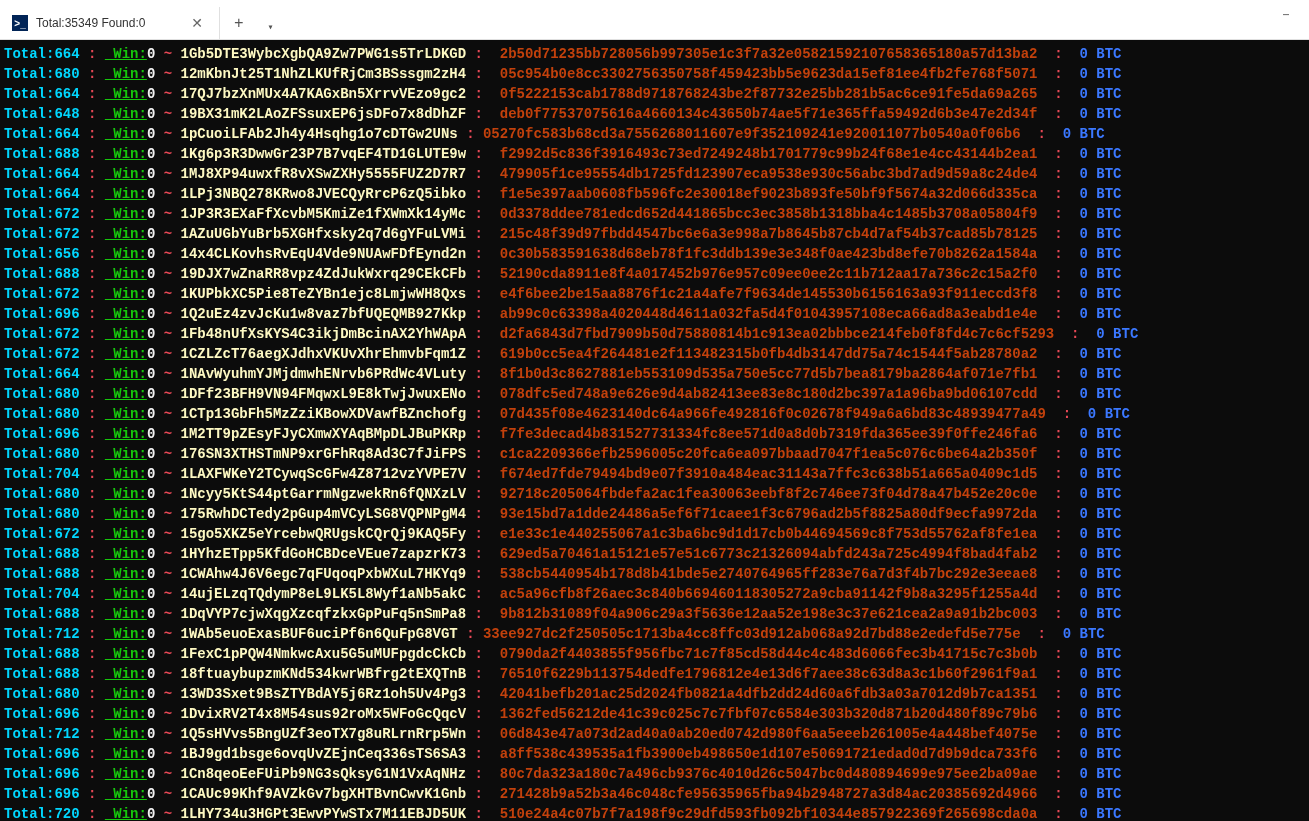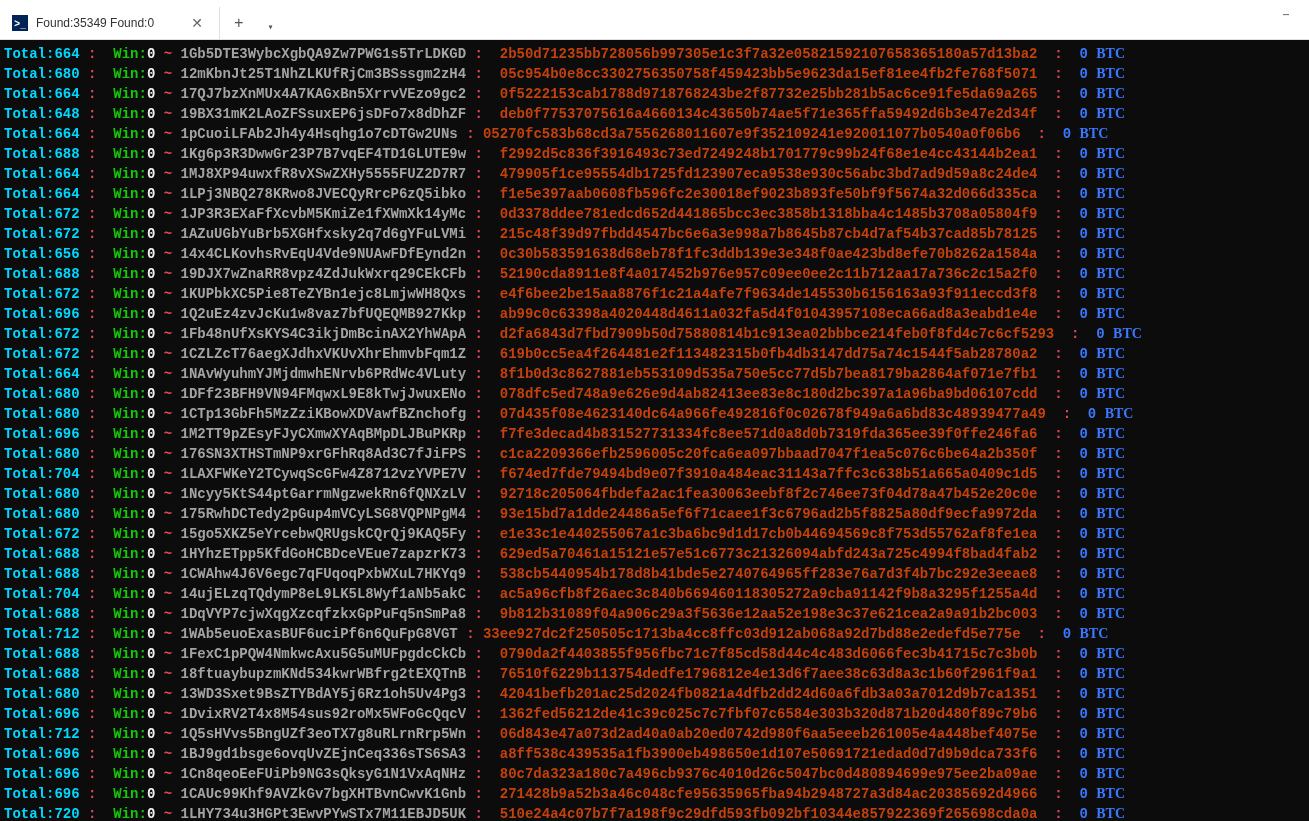--- a/index.html
+++ b/index.html
@@ -78,35 +78,35 @@
   .terminal {
     background: #0c0c0c;
     padding: 4px 0 4px 4px;
     line-height: 20px;
     white-space: pre;
     font-weight: bold;
   }
   .line { display: flex; }
   .c-total { color: #00d7ff; }
   .c-sep   { color: #e74856; }
-  .c-win   { color: #16c60c; }
+  .c-win   { color: #16c60c; text-decoration: underline; }
   .c-zero  { color: #f2f2f2; }
   .c-tilde { color: #e74856; }
-  .c-addr  { color: #a3a3a3; }
+  .c-addr  { color: #fef9c3; }
   .c-key   { color: #c2410c; }
   .c-amt   { color: #3b78ff; }
-  .c-btc   { color: #3b78ff; font-family: Liberation Serif, serif; }
+  .c-btc   { color: #3b78ff; }
 </style>
 </head>
 <body>
 
 <div class="titlebar">
   <div class="tab">
     <span class="tab-icon">&gt;_</span>
-    <span>Found:35349 Found:0</span>
+    <span>Total:35349 Found:0</span>
     <span class="tab-close">✕</span>
   </div>
   <div class="newtab-btn">+</div>
   <div class="chevron-btn">▾</div>
   <div class="window-controls">
     <div class="win-btn">─</div>
   </div>
 </div>
 
 <div class="terminal" id="terminal"><div class="line"><span class="c-total">Total:</span><span class="c-total">664</span><span class="c-sep"> : </span><span class="c-win"> Win:</span><span class="c-zero">0</span><span class="c-sep"> </span><span class="c-tilde">~ </span><span class="c-addr">1Gb5DTE3WybcXgbQA9Zw7PWG1s5TrLDKGD</span><span class="c-sep"> :  </span><span class="c-key">2b50d71235bb728056b997305e1c3f7a32e05821592107658365180a57d13ba2</span><span class="c-sep">  : </span><span class="c-amt"> 0 </span><span class="c-btc">BTC</span></div><div class="line"><span class="c-total">Total:</span><span class="c-total">680</span><span class="c-sep"> : </span><span class="c-win"> Win:</span><span class="c-zero">0</span><span class="c-sep"> </span><span class="c-tilde">~ </span><span class="c-addr">12mKbnJt25T1NhZLKUfRjCm3BSssgm2zH4</span><span class="c-sep"> :  </span><span class="c-key">05c954b0e8cc3302756350758f459423bb5e9623da15ef81ee4fb2fe768f5071</span><span class="c-sep">  : </span><span class="c-amt"> 0 </span><span class="c-btc">BTC</span></div><div class="line"><span class="c-total">Total:</span><span class="c-total">664</span><span class="c-sep"> : </span><span class="c-win"> Win:</span><span class="c-zero">0</span><span class="c-sep"> </span><span class="c-tilde">~ </span><span class="c-addr">17QJ7bzXnMUx4A7KAGxBn5XrrvVEzo9gc2</span><span class="c-sep"> :  </span><span class="c-key">0f5222153cab1788d9718768243be2f87732e25bb281b5ac6ce91fe5da69a265</span><span class="c-sep">  : </span><span class="c-amt"> 0 </span><span class="c-btc">BTC</span></div><div class="line"><span class="c-total">Total:</span><span class="c-total">648</span><span class="c-sep"> : </span><span class="c-win"> Win:</span><span class="c-zero">0</span><span class="c-sep"> </span><span class="c-tilde">~ </span><span class="c-addr">19BX31mK2LAoZFSsuxEP6jsDFo7x8dDhZF</span><span class="c-sep"> :  </span><span class="c-key">deb0f77537075616a4660134c43650b74ae5f71e365ffa59492d6b3e47e2d34f</span><span class="c-sep">  : </span><span class="c-amt"> 0 </span><span class="c-btc">BTC</span></div><div class="line"><span class="c-total">Total:</span><span class="c-total">664</span><span class="c-sep"> : </span><span class="c-win"> Win:</span><span class="c-zero">0</span><span class="c-sep"> </span><span class="c-tilde">~ </span><span class="c-addr">1pCuoiLFAb2Jh4y4Hsqhg1o7cDTGw2UNs</span><span class="c-sep"> : </span><span class="c-key">05270fc583b68cd3a7556268011607e9f352109241e920011077b0540a0f06b6</span><span class="c-sep">  : </span><span class="c-amt"> 0 </span><span class="c-btc">BTC</span></div><div class="line"><span class="c-total">Total:</span><span class="c-total">688</span><span class="c-sep"> : </span><span class="c-win"> Win:</span><span class="c-zero">0</span><span class="c-sep"> </span><span class="c-tilde">~ </span><span class="c-addr">1Kg6p3R3DwwGr23P7B7vqEF4TD1GLUTE9w</span><span class="c-sep"> :  </span><span class="c-key">f2992d5c836f3916493c73ed7249248b1701779c99b24f68e1e4cc43144b2ea1</span><span class="c-sep">  : </span><span class="c-amt"> 0 </span><span class="c-btc">BTC</span></div><div class="line"><span class="c-total">Total:</span><span class="c-total">664</span><span class="c-sep"> : </span><span class="c-win"> Win:</span><span class="c-zero">0</span><span class="c-sep"> </span><span class="c-tilde">~ </span><span class="c-addr">1MJ8XP94uwxfR8vXSwZXHy5555FUZ2D7R7</span><span class="c-sep"> :  </span><span class="c-key">479905f1ce95554db1725fd123907eca9538e930c56abc3bd7ad9d59a8c24de4</span><span class="c-sep">  : </span><span class="c-amt"> 0 </span><span class="c-btc">BTC</span></div><div class="line"><span class="c-total">Total:</span><span class="c-total">664</span><span class="c-sep"> : </span><span class="c-win"> Win:</span><span class="c-zero">0</span><span class="c-sep"> </span><span class="c-tilde">~ </span><span class="c-addr">1LPj3NBQ278KRwo8JVECQyRrcP6zQ5ibko</span><span class="c-sep"> :  </span><span class="c-key">f1e5e397aab0608fb596fc2e30018ef9023b893fe50bf9f5674a32d066d335ca</span><span class="c-sep">  : </span><span class="c-amt"> 0 </span><span class="c-btc">BTC</span></div><div class="line"><span class="c-total">Total:</span><span class="c-total">672</span><span class="c-sep"> : </span><span class="c-win"> Win:</span><span class="c-zero">0</span><span class="c-sep"> </span><span class="c-tilde">~ </span><span class="c-addr">1JP3R3EXaFfXcvbM5KmiZe1fXWmXk14yMc</span><span class="c-sep"> :  </span><span class="c-key">0d3378ddee781edcd652d441865bcc3ec3858b1318bba4c1485b3708a05804f9</span><span class="c-sep">  : </span><span class="c-amt"> 0 </span><span class="c-btc">BTC</span></div><div class="line"><span class="c-total">Total:</span><span class="c-total">672</span><span class="c-sep"> : </span><span class="c-win"> Win:</span><span class="c-zero">0</span><span class="c-sep"> </span><span class="c-tilde">~ </span><span class="c-addr">1AZuUGbYuBrb5XGHfxsky2q7d6gYFuLVMi</span><span class="c-sep"> :  </span><span class="c-key">215c48f39d97fbdd4547bc6e6a3e998a7b8645b87cb4d7af54b37cad85b78125</span><span class="c-sep">  : </span><span class="c-amt"> 0 </span><span class="c-btc">BTC</span></div><div class="line"><span class="c-total">Total:</span><span class="c-total">656</span><span class="c-sep"> : </span><span class="c-win"> Win:</span><span class="c-zero">0</span><span class="c-sep"> </span><span class="c-tilde">~ </span><span class="c-addr">14x4CLKovhsRvEqU4Vde9NUAwFDfEynd2n</span><span class="c-sep"> :  </span><span class="c-key">0c30b583591638d68eb78f1fc3ddb139e3e348f0ae423bd8efe70b8262a1584a</span><span class="c-sep">  : </span><span class="c-amt"> 0 </span><span class="c-btc">BTC</span></div><div class="line"><span class="c-total">Total:</span><span class="c-total">688</span><span class="c-sep"> : </span><span class="c-win"> Win:</span><span class="c-zero">0</span><span class="c-sep"> </span><span class="c-tilde">~ </span><span class="c-addr">19DJX7wZnaRR8vpz4ZdJukWxrq29CEkCFb</span><span class="c-sep"> :  </span><span class="c-key">52190cda8911e8f4a017452b976e957c09ee0ee2c11b712aa17a736c2c15a2f0</span><span class="c-sep">  : </span><span class="c-amt"> 0 </span><span class="c-btc">BTC</span></div><div class="line"><span class="c-total">Total:</span><span class="c-total">672</span><span class="c-sep"> : </span><span class="c-win"> Win:</span><span class="c-zero">0</span><span class="c-sep"> </span><span class="c-tilde">~ </span><span class="c-addr">1KUPbkXC5Pie8TeZYBn1ejc8LmjwWH8Qxs</span><span class="c-sep"> :  </span><span class="c-key">e4f6bee2be15aa8876f1c21a4afe7f9634de145530b6156163a93f911eccd3f8</span><span class="c-sep">  : </span><span class="c-amt"> 0 </span><span class="c-btc">BTC</span></div><div class="line"><span class="c-total">Total:</span><span class="c-total">696</span><span class="c-sep"> : </span><span class="c-win"> Win:</span><span class="c-zero">0</span><span class="c-sep"> </span><span class="c-tilde">~ </span><span class="c-addr">1Q2uEz4zvJcKu1w8vaz7bfUQEQMB927Kkp</span><span class="c-sep"> :  </span><span class="c-key">ab99c0c63398a4020448d4611a032fa5d4f01043957108eca66ad8a3eabd1e4e</span><span class="c-sep">  : </span><span class="c-amt"> 0 </span><span class="c-btc">BTC</span></div><div class="line"><span class="c-total">Total:</span><span class="c-total">672</span><span class="c-sep"> : </span><span class="c-win"> Win:</span><span class="c-zero">0</span><span class="c-sep"> </span><span class="c-tilde">~ </span><span class="c-addr">1Fb48nUfXsKYS4C3ikjDmBcinAX2YhWApA</span><span class="c-sep"> :  </span><span class="c-key">d2fa6843d7fbd7909b50d75880814b1c913ea02bbbce214feb0f8fd4c7c6cf5293</span><span class="c-sep">  : </span><span class="c-amt"> 0 </span><span class="c-btc">BTC</span></div><div class="line"><span class="c-total">Total:</span><span class="c-total">672</span><span class="c-sep"> : </span><span class="c-win"> Win:</span><span class="c-zero">0</span><span class="c-sep"> </span><span class="c-tilde">~ </span><span class="c-addr">1CZLZcT76aegXJdhxVKUvXhrEhmvbFqm1Z</span><span class="c-sep"> :  </span><span class="c-key">619b0cc5ea4f264481e2f113482315b0fb4db3147dd75a74c1544f5ab28780a2</span><span class="c-sep">  : </span><span class="c-amt"> 0 </span><span class="c-btc">BTC</span></div><div class="line"><span class="c-total">Total:</span><span class="c-total">664</span><span class="c-sep"> : </span><span class="c-win"> Win:</span><span class="c-zero">0</span><span class="c-sep"> </span><span class="c-tilde">~ </span><span class="c-addr">1NAvWyuhmYJMjdmwhENrvb6PRdWc4VLuty</span><span class="c-sep"> :  </span><span class="c-key">8f1b0d3c8627881eb553109d535a750e5cc77d5b7bea8179ba2864af071e7fb1</span><span class="c-sep">  : </span><span class="c-amt"> 0 </span><span class="c-btc">BTC</span></div><div class="line"><span class="c-total">Total:</span><span class="c-total">680</span><span class="c-sep"> : </span><span class="c-win"> Win:</span><span class="c-zero">0</span><span class="c-sep"> </span><span class="c-tilde">~ </span><span class="c-addr">1DFf23BFH9VN94FMqwxL9E8kTwjJwuxENo</span><span class="c-sep"> :  </span><span class="c-key">078dfc5ed748a9e626e9d4ab82413ee83e8c180d2bc397a1a96ba9bd06107cdd</span><span class="c-sep">  : </span><span class="c-amt"> 0 </span><span class="c-btc">BTC</span></div><div class="line"><span class="c-total">Total:</span><span class="c-total">680</span><span class="c-sep"> : </span><span class="c-win"> Win:</span><span class="c-zero">0</span><span class="c-sep"> </span><span class="c-tilde">~ </span><span class="c-addr">1CTp13GbFh5MzZziKBowXDVawfBZnchofg</span><span class="c-sep"> :  </span><span class="c-key">07d435f08e4623140dc64a966fe492816f0c02678f949a6a6bd83c48939477a49</span><span class="c-sep">  : </span><span class="c-amt"> 0 </span><span class="c-btc">BTC</span></div><div class="line"><span class="c-total">Total:</span><span class="c-total">696</span><span class="c-sep"> : </span><span class="c-win"> Win:</span><span class="c-zero">0</span><span class="c-sep"> </span><span class="c-tilde">~ </span><span class="c-addr">1M2TT9pZEsyFJyCXmwXYAqBMpDLJBuPKRp</span><span class="c-sep"> :  </span><span class="c-key">f7fe3decad4b831527731334fc8ee571d0a8d0b7319fda365ee39f0ffe246fa6</span><span class="c-sep">  : </span><span class="c-amt"> 0 </span><span class="c-btc">BTC</span></div><div class="line"><span class="c-total">Total:</span><span class="c-total">680</span><span class="c-sep"> : </span><span class="c-win"> Win:</span><span class="c-zero">0</span><span class="c-sep"> </span><span class="c-tilde">~ </span><span class="c-addr">176SN3XTHSTmNP9xrGFhRq8Ad3C7fJiFPS</span><span class="c-sep"> :  </span><span class="c-key">c1ca2209366efb2596005c20fca6ea097bbaad7047f1ea5c076c6be64a2b350f</span><span class="c-sep">  : </span><span class="c-amt"> 0 </span><span class="c-btc">BTC</span></div><div class="line"><span class="c-total">Total:</span><span class="c-total">704</span><span class="c-sep"> : </span><span class="c-win"> Win:</span><span class="c-zero">0</span><span class="c-sep"> </span><span class="c-tilde">~ </span><span class="c-addr">1LAXFWKeY2TCywqScGFw4Z8712vzYVPE7V</span><span class="c-sep"> :  </span><span class="c-key">f674ed7fde79494bd9e07f3910a484eac31143a7ffc3c638b51a665a0409c1d5</span><span class="c-sep">  : </span><span class="c-amt"> 0 </span><span class="c-btc">BTC</span></div><div class="line"><span class="c-total">Total:</span><span class="c-total">680</span><span class="c-sep"> : </span><span class="c-win"> Win:</span><span class="c-zero">0</span><span class="c-sep"> </span><span class="c-tilde">~ </span><span class="c-addr">1Ncyy5KtS44ptGarrmNgzwekRn6fQNXzLV</span><span class="c-sep"> :  </span><span class="c-key">92718c205064fbdefa2ac1fea30063eebf8f2c746ee73f04d78a47b452e20c0e</span><span class="c-sep">  : </span><span class="c-amt"> 0 </span><span class="c-btc">BTC</span></div><div class="line"><span class="c-total">Total:</span><span class="c-total">680</span><span class="c-sep"> : </span><span class="c-win"> Win:</span><span class="c-zero">0</span><span class="c-sep"> </span><span class="c-tilde">~ </span><span class="c-addr">175RwhDCTedy2pGup4mVCyLSG8VQPNPgM4</span><span class="c-sep"> :  </span><span class="c-key">93e15bd7a1dde24486a5ef6f71caee1f3c6796ad2b5f8825a80df9ecfa9972da</span><span class="c-sep">  : </span><span class="c-amt"> 0 </span><span class="c-btc">BTC</span></div><div class="line"><span class="c-total">Total:</span><span class="c-total">672</span><span class="c-sep"> : </span><span class="c-win"> Win:</span><span class="c-zero">0</span><span class="c-sep"> </span><span class="c-tilde">~ </span><span class="c-addr">15go5XKZ5eYrcebwQRUgskCQrQj9KAQ5Fy</span><span class="c-sep"> :  </span><span class="c-key">e1e33c1e440255067a1c3ba6bc9d1d17cb0b44694569c8f753d55762af8fe1ea</span><span class="c-sep">  : </span><span class="c-amt"> 0 </span><span class="c-btc">BTC</span></div><div class="line"><span class="c-total">Total:</span><span class="c-total">688</span><span class="c-sep"> : </span><span class="c-win"> Win:</span><span class="c-zero">0</span><span class="c-sep"> </span><span class="c-tilde">~ </span><span class="c-addr">1HYhzETpp5KfdGoHCBDceVEue7zapzrK73</span><span class="c-sep"> :  </span><span class="c-key">629ed5a70461a15121e57e51c6773c21326094abfd243a725c4994f8bad4fab2</span><span class="c-sep">  : </span><span class="c-amt"> 0 </span><span class="c-btc">BTC</span></div><div class="line"><span class="c-total">Total:</span><span class="c-total">688</span><span class="c-sep"> : </span><span class="c-win"> Win:</span><span class="c-zero">0</span><span class="c-sep"> </span><span class="c-tilde">~ </span><span class="c-addr">1CWAhw4J6V6egc7qFUqoqPxbWXuL7HKYq9</span><span class="c-sep"> :  </span><span class="c-key">538cb5440954b178d8b41bde5e2740764965ff283e76a7d3f4b7bc292e3eeae8</span><span class="c-sep">  : </span><span class="c-amt"> 0 </span><span class="c-btc">BTC</span></div><div class="line"><span class="c-total">Total:</span><span class="c-total">704</span><span class="c-sep"> : </span><span class="c-win"> Win:</span><span class="c-zero">0</span><span class="c-sep"> </span><span class="c-tilde">~ </span><span class="c-addr">14ujELzqTQdymP8eL9LK5L8Wyf1aNb5akC</span><span class="c-sep"> :  </span><span class="c-key">ac5a96cfb8f26aec3c840b669460118305272a9cba91142f9b8a3295f1255a4d</span><span class="c-sep">  : </span><span class="c-amt"> 0 </span><span class="c-btc">BTC</span></div><div class="line"><span class="c-total">Total:</span><span class="c-total">688</span><span class="c-sep"> : </span><span class="c-win"> Win:</span><span class="c-zero">0</span><span class="c-sep"> </span><span class="c-tilde">~ </span><span class="c-addr">1DqVYP7cjwXqgXzcqfzkxGpPuFq5nSmPa8</span><span class="c-sep"> :  </span><span class="c-key">9b812b31089f04a906c29a3f5636e12aa52e198e3c37e621cea2a9a91b2bc003</span><span class="c-sep">  : </span><span class="c-amt"> 0 </span><span class="c-btc">BTC</span></div><div class="line"><span class="c-total">Total:</span><span class="c-total">712</span><span class="c-sep"> : </span><span class="c-win"> Win:</span><span class="c-zero">0</span><span class="c-sep"> </span><span class="c-tilde">~ </span><span class="c-addr">1WAb5euoExasBUF6uciPf6n6QuFpG8VGT</span><span class="c-sep"> : </span><span class="c-key">33ee927dc2f250505c1713ba4cc8ffc03d912ab068a92d7bd88e2edefd5e775e</span><span class="c-sep">  : </span><span class="c-amt"> 0 </span><span class="c-btc">BTC</span></div><div class="line"><span class="c-total">Total:</span><span class="c-total">688</span><span class="c-sep"> : </span><span class="c-win"> Win:</span><span class="c-zero">0</span><span class="c-sep"> </span><span class="c-tilde">~ </span><span class="c-addr">1FexC1pPQW4NmkwcAxu5G5uMUFpgdcCkCb</span><span class="c-sep"> :  </span><span class="c-key">0790da2f4403855f956fbc71c7f85cd58d44c4c483d6066fec3b41715c7c3b0b</span><span class="c-sep">  : </span><span class="c-amt"> 0 </span><span class="c-btc">BTC</span></div><div class="line"><span class="c-total">Total:</span><span class="c-total">688</span><span class="c-sep"> : </span><span class="c-win"> Win:</span><span class="c-zero">0</span><span class="c-sep"> </span><span class="c-tilde">~ </span><span class="c-addr">18ftuaybupzmKNd534kwrWBfrg2tEXQTnB</span><span class="c-sep"> :  </span><span class="c-key">76510f6229b113754dedfe1796812e4e13d6f7aee38c63d8a3c1b60f2961f9a1</span><span class="c-sep">  : </span><span class="c-amt"> 0 </span><span class="c-btc">BTC</span></div><div class="line"><span class="c-total">Total:</span><span class="c-total">680</span><span class="c-sep"> : </span><span class="c-win"> Win:</span><span class="c-zero">0</span><span class="c-sep"> </span><span class="c-tilde">~ </span><span class="c-addr">13WD3Sxet9BsZTYBdAY5j6Rz1oh5Uv4Pg3</span><span class="c-sep"> :  </span><span class="c-key">42041befb201ac25d2024fb0821a4dfb2dd24d60a6fdb3a03a7012d9b7ca1351</span><span class="c-sep">  : </span><span class="c-amt"> 0 </span><span class="c-btc">BTC</span></div><div class="line"><span class="c-total">Total:</span><span class="c-total">696</span><span class="c-sep"> : </span><span class="c-win"> Win:</span><span class="c-zero">0</span><span class="c-sep"> </span><span class="c-tilde">~ </span><span class="c-addr">1DvixRV2T4x8M54sus92roMx5WFoGcQqcV</span><span class="c-sep"> :  </span><span class="c-key">1362fed56212de41c39c025c7c7fbf07c6584e303b320d871b20d480f89c79b6</span><span class="c-sep">  : </span><span class="c-amt"> 0 </span><span class="c-btc">BTC</span></div><div class="line"><span class="c-total">Total:</span><span class="c-total">712</span><span class="c-sep"> : </span><span class="c-win"> Win:</span><span class="c-zero">0</span><span class="c-sep"> </span><span class="c-tilde">~ </span><span class="c-addr">1Q5sHVvs5BngUZf3eoTX7g8uRLrnRrp5Wn</span><span class="c-sep"> :  </span><span class="c-key">06d843e47a073d2ad40a0ab20ed0742d980f6aa5eeeb261005e4a448bef4075e</span><span class="c-sep">  : </span><span class="c-amt"> 0 </span><span class="c-btc">BTC</span></div><div class="line"><span class="c-total">Total:</span><span class="c-total">696</span><span class="c-sep"> : </span><span class="c-win"> Win:</span><span class="c-zero">0</span><span class="c-sep"> </span><span class="c-tilde">~ </span><span class="c-addr">1BJ9gd1bsge6ovqUvZEjnCeq336sTS6SA3</span><span class="c-sep"> :  </span><span class="c-key">a8ff538c439535a1fb3900eb498650e1d107e50691721edad0d7d9b9dca733f6</span><span class="c-sep">  : </span><span class="c-amt"> 0 </span><span class="c-btc">BTC</span></div><div class="line"><span class="c-total">Total:</span><span class="c-total">696</span><span class="c-sep"> : </span><span class="c-win"> Win:</span><span class="c-zero">0</span><span class="c-sep"> </span><span class="c-tilde">~ </span><span class="c-addr">1Cn8qeoEeFUiPb9NG3sQksyG1N1VxAqNHz</span><span class="c-sep"> :  </span><span class="c-key">80c7da323a180c7a496cb9376c4010d26c5047bc0d480894699e975ee2ba09ae</span><span class="c-sep">  : </span><span class="c-amt"> 0 </span><span class="c-btc">BTC</span></div><div class="line"><span class="c-total">Total:</span><span class="c-total">696</span><span class="c-sep"> : </span><span class="c-win"> Win:</span><span class="c-zero">0</span><span class="c-sep"> </span><span class="c-tilde">~ </span><span class="c-addr">1CAUc99Khf9AVZkGv7bgXHTBvnCwvK1Gnb</span><span class="c-sep"> :  </span><span class="c-key">271428b9a52b3a46c048cfe95635965fba94b2948727a3d84ac20385692d4966</span><span class="c-sep">  : </span><span class="c-amt"> 0 </span><span class="c-btc">BTC</span></div><div class="line"><span class="c-total">Total:</span><span class="c-total">720</span><span class="c-sep"> : </span><span class="c-win"> Win:</span><span class="c-zero">0</span><span class="c-sep"> </span><span class="c-tilde">~ </span><span class="c-addr">1LHY734u3HGPt3EwvPYwSTx7M11EBJD5UK</span><span class="c-sep"> :  </span><span class="c-key">510e24a4c07b7f7a198f9c29dfd593fb092bf10344e857922369f265698cda0a</span><span class="c-sep">  : </span><span class="c-amt"> 0 </span><span class="c-btc">BTC</span></div></div>

